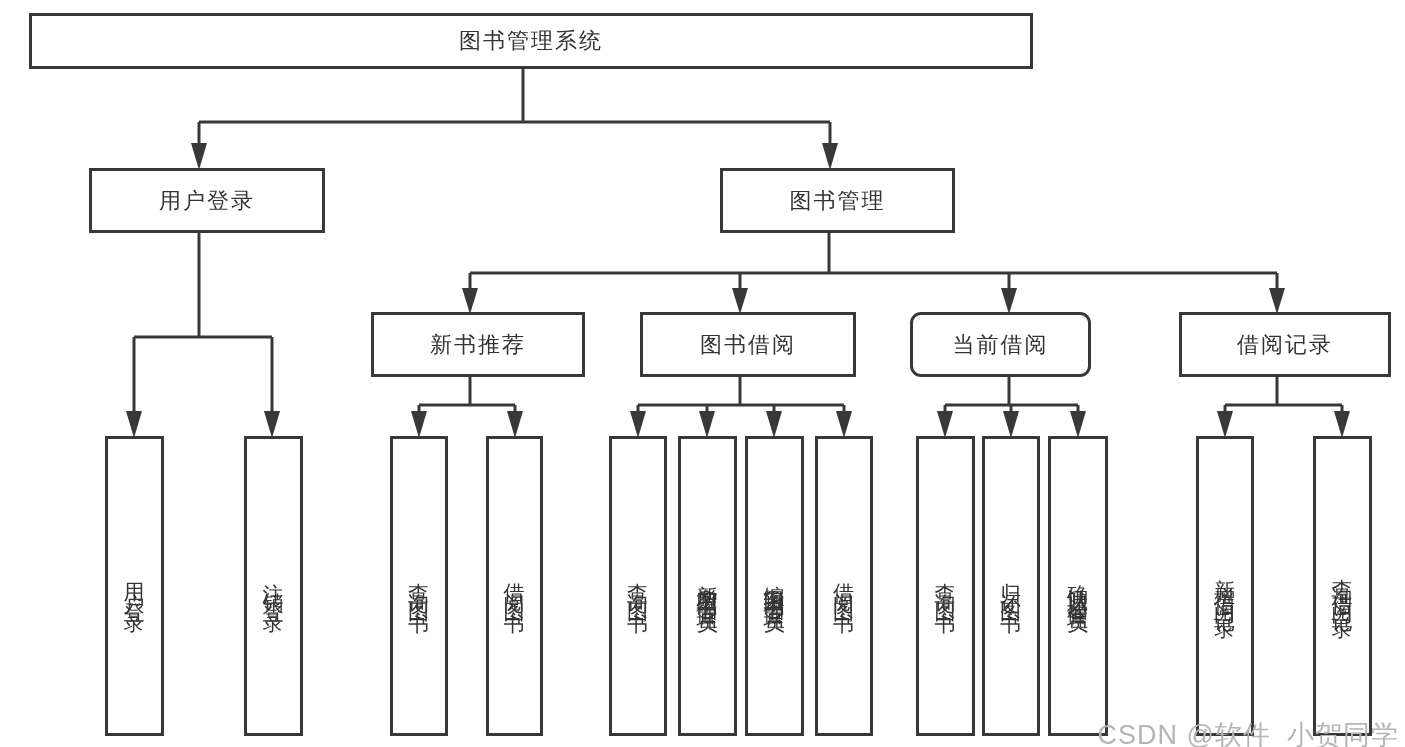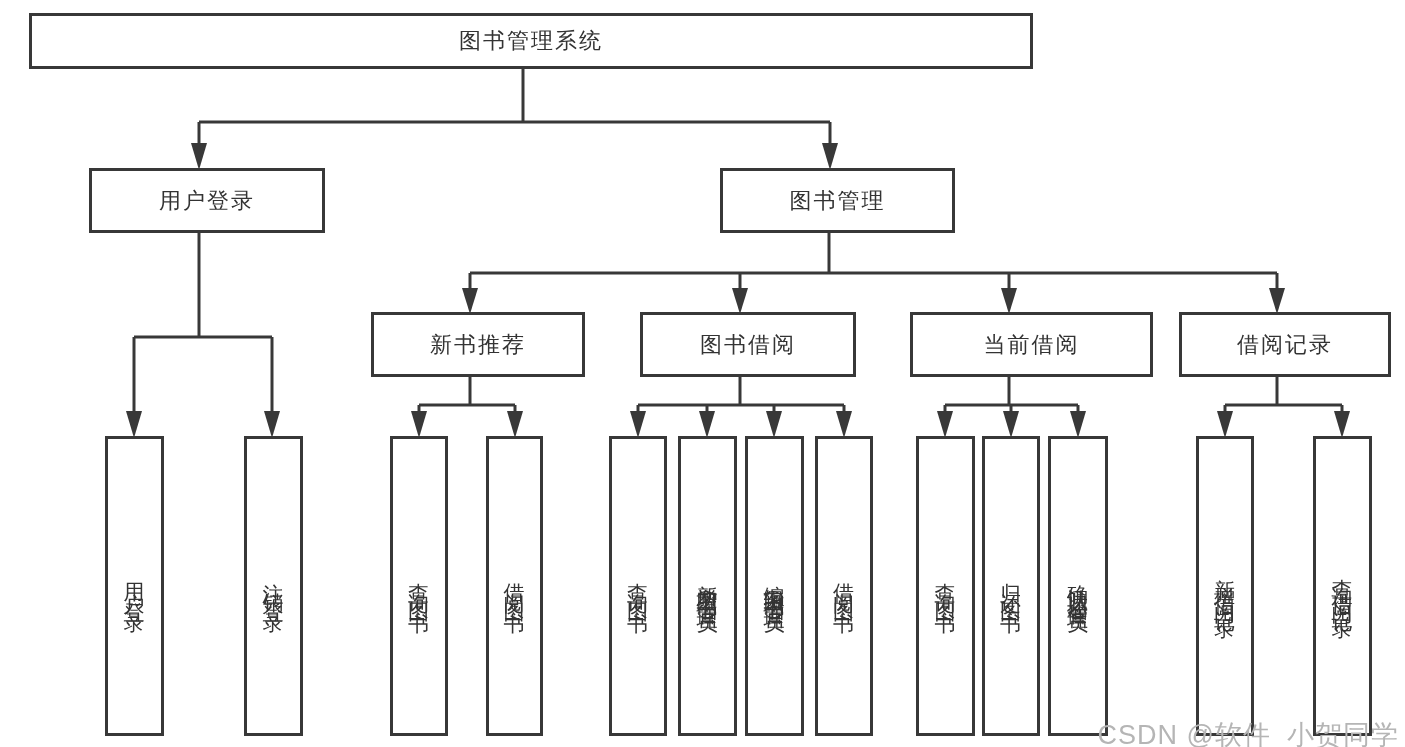--- a/index.html
+++ b/index.html
@@ -130,21 +130,21 @@
     </g>
   </svg>
 
   <div class="node hbox" style="left:21px; top:13px; width:1004px; height:56px;">图书管理系统</div>
 
   <div class="node hbox" style="left:81px; top:168px; width:236px; height:65px;">用户登录</div>
   <div class="node hbox" style="left:712px; top:168px; width:235px; height:65px;">图书管理</div>
 
   <div class="node hbox" style="left:363px; top:312px; width:214px; height:65px;">新书推荐</div>
   <div class="node hbox" style="left:632px; top:312px; width:216px; height:65px;">图书借阅</div>
-  <div class="node hbox" style="left:902px; top:312px; width:243px; height:65px;">当前借阅</div>
+  <div class="node hbox" style="left:902px; top:312px; width:181px; height:65px;border-radius:11px;">当前借阅</div>
   <div class="node hbox" style="left:1171px; top:312px; width:212px; height:65px;">借阅记录</div>
 
   <div class="node vbox" style="left:105px; top:436px; width:59px; height:300px;">用户登录</div>
   <div class="node vbox" style="left:244px; top:436px; width:59px; height:300px;">注销登录</div>
 
   <div class="node vbox" style="left:390px; top:436px; width:58px; height:300px;">查询图书</div>
   <div class="node vbox" style="left:486px; top:436px; width:57px; height:300px;">借阅图书</div>
 
   <div class="node vbox" style="left:609px; top:436px; width:58px; height:300px;">查询图书</div>
   <div class="node vbox long" style="left:678px; top:436px; width:59px; height:300px;">新增图书（管理员）</div>

